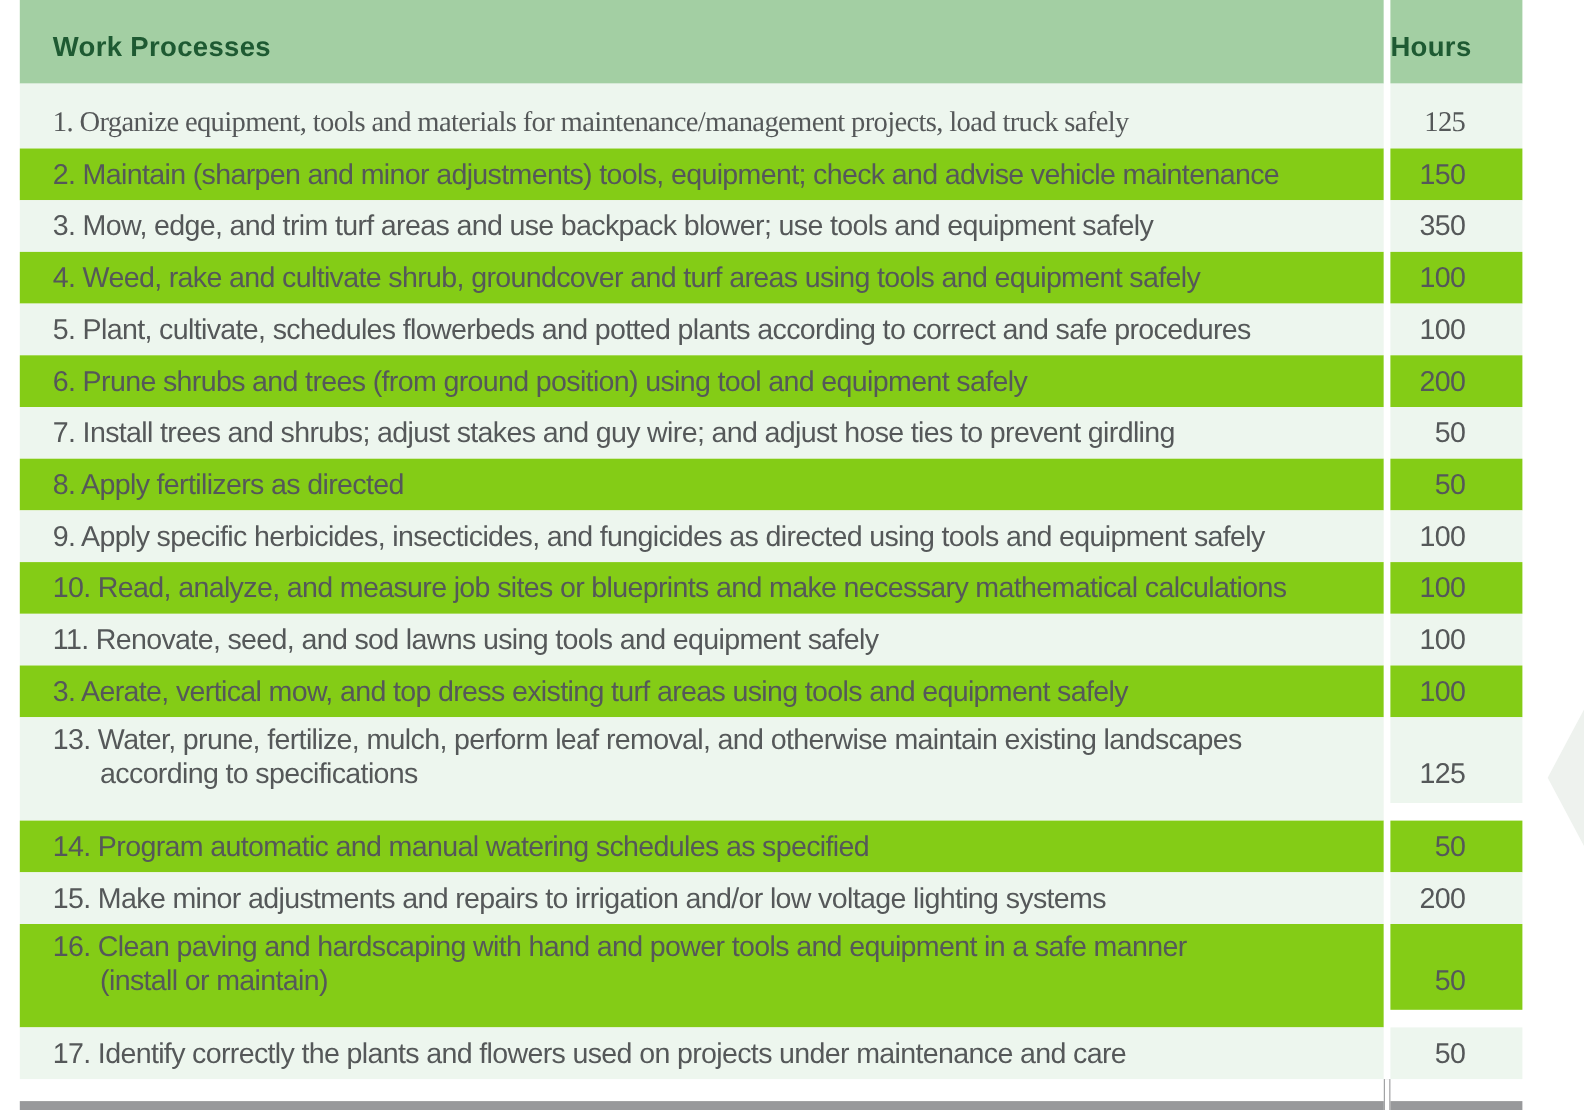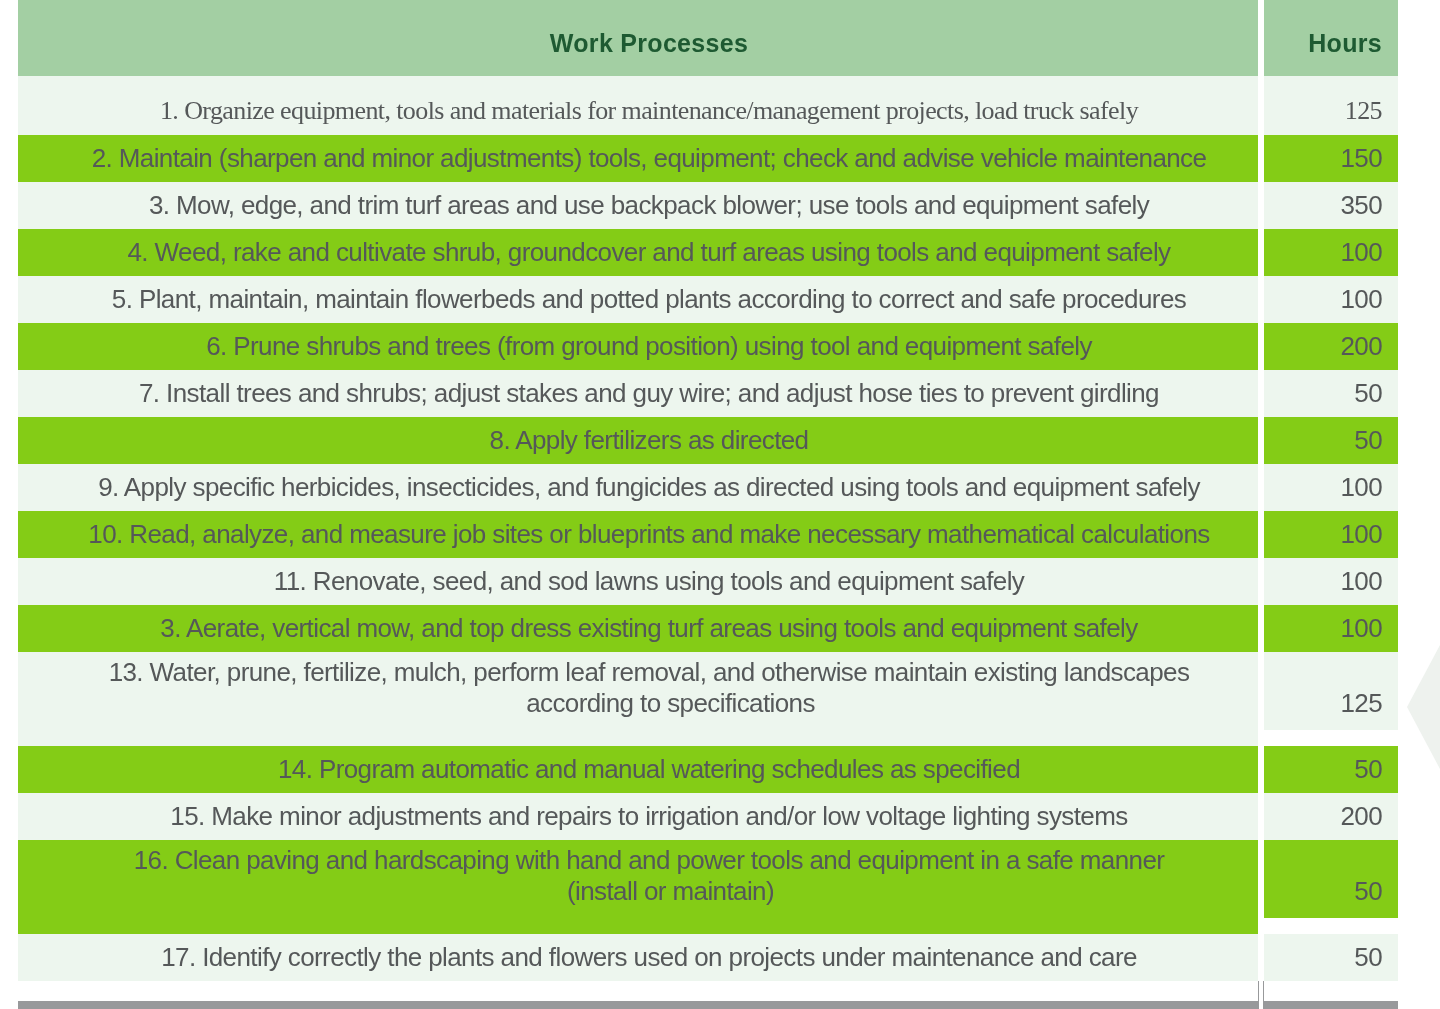--- a/index.html
+++ b/index.html
@@ -22,31 +22,30 @@
     }
     .row {
       display: flex;
       width: 100%;
     }
     .cell-proc {
       width: 1240px;
       box-sizing: border-box;
       padding-left: 30px;
       padding-right: 8px;
-      text-align: center;
     }
     .gap {
       width: 6px;
       background: #ffffff;
     }
     .cell-hrs {
-      width: 134px;
+      width: 120px;
       box-sizing: border-box;
       text-align: right;
-      padding-right: 16px;
+      padding-right: 52px;
     }
     
     .hdr .cell-proc, .hdr .cell-hrs {
       background: #a3cfa3;
       height: 76px;
       line-height: 86px;
       font-weight: bold;
       font-size: 25px;
       color: #1e5a32;
       letter-spacing: 0.3px;
@@ -147,21 +146,21 @@
     <div class="cell-hrs">350</div>
   </div>
 
   <div class="row body-row dark single">
     <div class="cell-proc"><span class="proc-num">4.</span> <span>Weed, rake and cultivate shrub, groundcover and turf areas using tools and equipment safely</span></div>
     <div class="gap"></div>
     <div class="cell-hrs">100</div>
   </div>
 
   <div class="row body-row light single">
-    <div class="cell-proc"><span class="proc-num">5.</span> <span>Plant, maintain, maintain flowerbeds and potted plants according to correct and safe procedures</span></div>
+    <div class="cell-proc"><span class="proc-num">5.</span> <span>Plant, cultivate, schedules flowerbeds and potted plants according to correct and safe procedures</span></div>
     <div class="gap"></div>
     <div class="cell-hrs">100</div>
   </div>
 
   <div class="row body-row dark single">
     <div class="cell-proc"><span class="proc-num">6.</span> <span>Prune shrubs and trees (from ground position) using tool and equipment safely</span></div>
     <div class="gap"></div>
     <div class="cell-hrs">200</div>
   </div>
 

